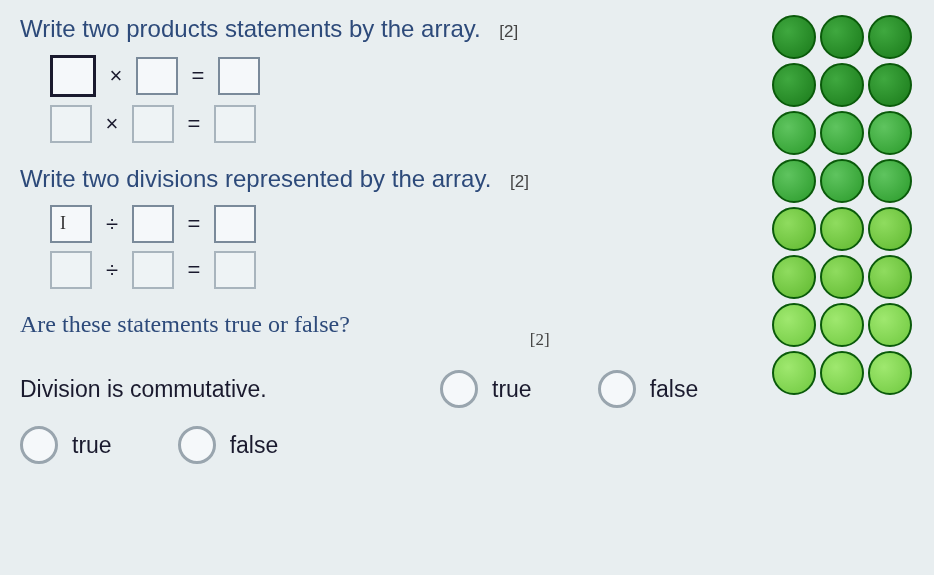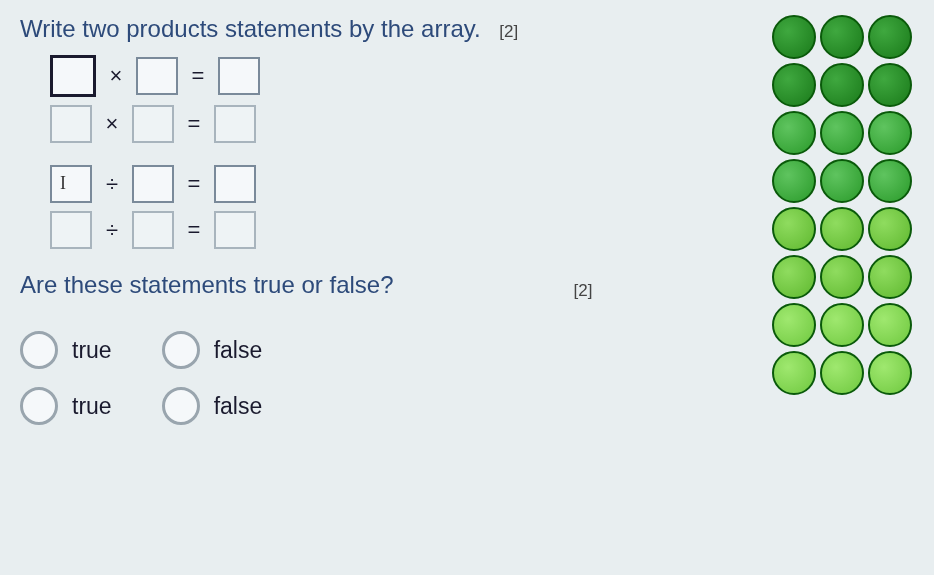--- a/index.html
+++ b/index.html
@@ -79,21 +79,21 @@
       margin-bottom: 18px;
     }
     .tf-statement {
       font-size: 23px;
       color: #1a1a2e;
       width: 420px;
     }
     .radio-group {
       display: flex;
       align-items: center;
-      gap: 50px;
+      gap: 66px;
       text-align: right;
     }
     .radio-opt {
       display: flex;
       align-items: center;
       gap: 14px;
     }
     .radio-circle {
       width: 38px;
       height: 38px;
@@ -108,22 +108,23 @@
     .cursor-mark {
       position: absolute;
       left: 8px;
       top: 6px;
       font-family: serif;
       font-size: 18px;
       color: #333;
     }
     .section3-header {
       display: flex;
-      align-items: center;
+      align-items: flex-end;
       margin-bottom: 20px;
+      font-family: Liberation Serif, serif;
     }
     .section3-header .points { margin-left: 180px; }
   </style>
 </head>
 <body>
 
 <div class="section">
   <div class="section-title">
     <span>Write two products statements by the array.</span>
     <span class="points">[2]</span>
@@ -138,20 +139,24 @@
   <div class="equation-row">
     <span class="input-box light"></span>
     <span class="op">×</span>
     <span class="input-box light"></span>
     <span class="op">=</span>
     <span class="input-box light"></span>
   </div>
 </div>
 
 <div class="section">
+  <div class="section-title">
+    <span>Write two divisions represented by the array.</span>
+    <span class="points">[2]</span>
+  </div>
   <div class="equation-row">
     <span class="input-box" style="position:relative;">
       <span class="cursor-mark">I</span>
     </span>
     <span class="op">÷</span>
     <span class="input-box"></span>
     <span class="op">=</span>
     <span class="input-box"></span>
   </div>
   <div class="equation-row">
@@ -162,20 +167,21 @@
     <span class="input-box light"></span>
   </div>
 </div>
 
 <div class="section">
   <div class="section3-header">
     <span class="section-title">Are these statements true or false?</span>
     <span class="points">[2]</span>
   </div>
   <div class="tf-row">
+    <span class="tf-statement">Division is commutative.</span>
     <div class="radio-group">
       <div class="radio-opt">
         <span class="radio-circle"></span>
         <span class="radio-label">true</span>
       </div>
       <div class="radio-opt">
         <span class="radio-circle"></span>
         <span class="radio-label">false</span>
       </div>
     </div>

